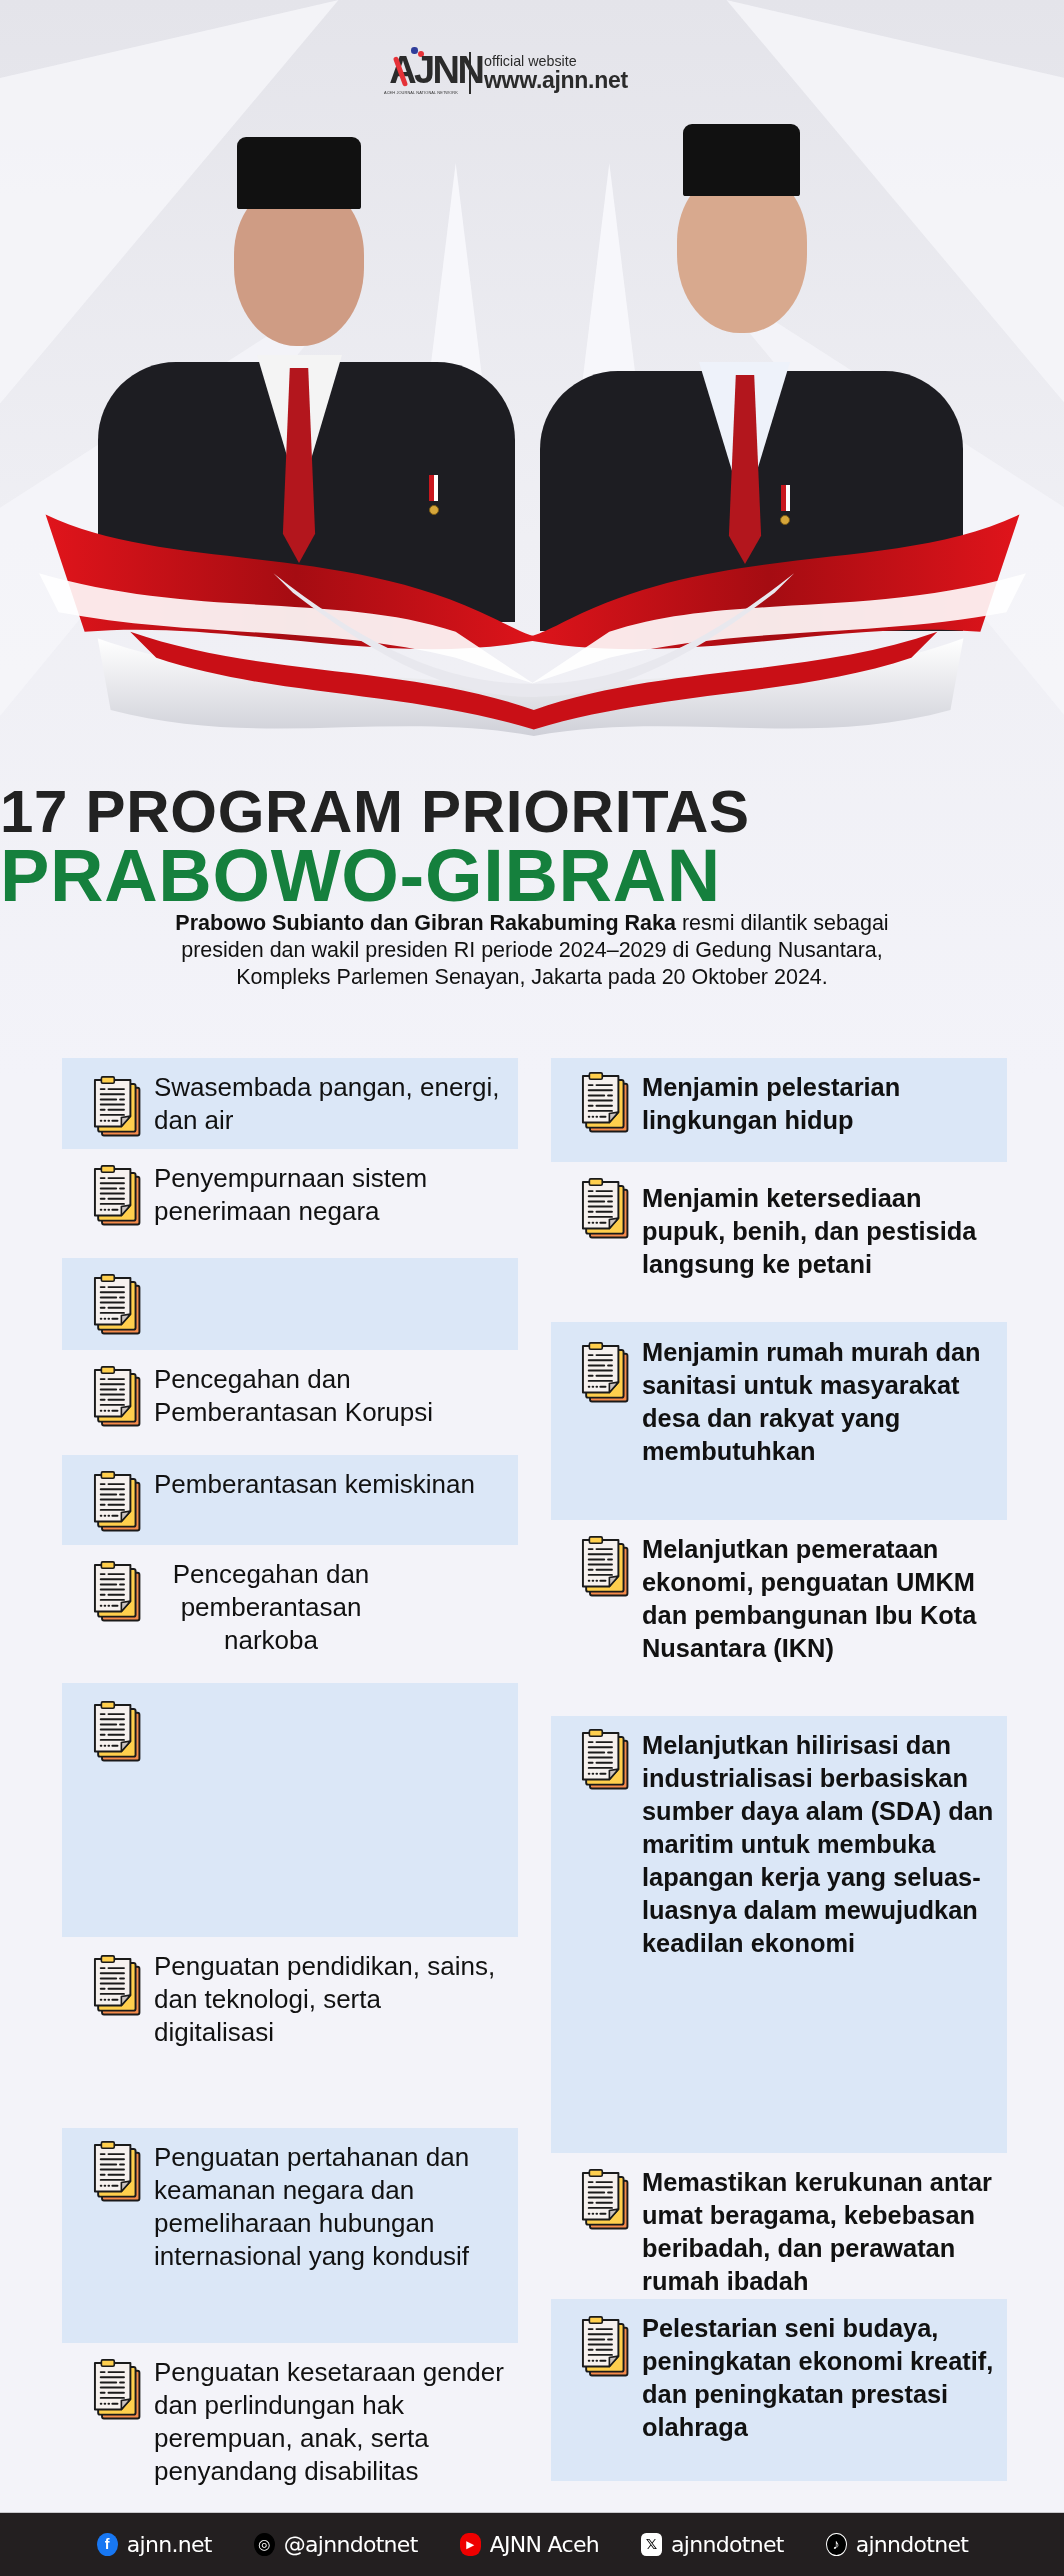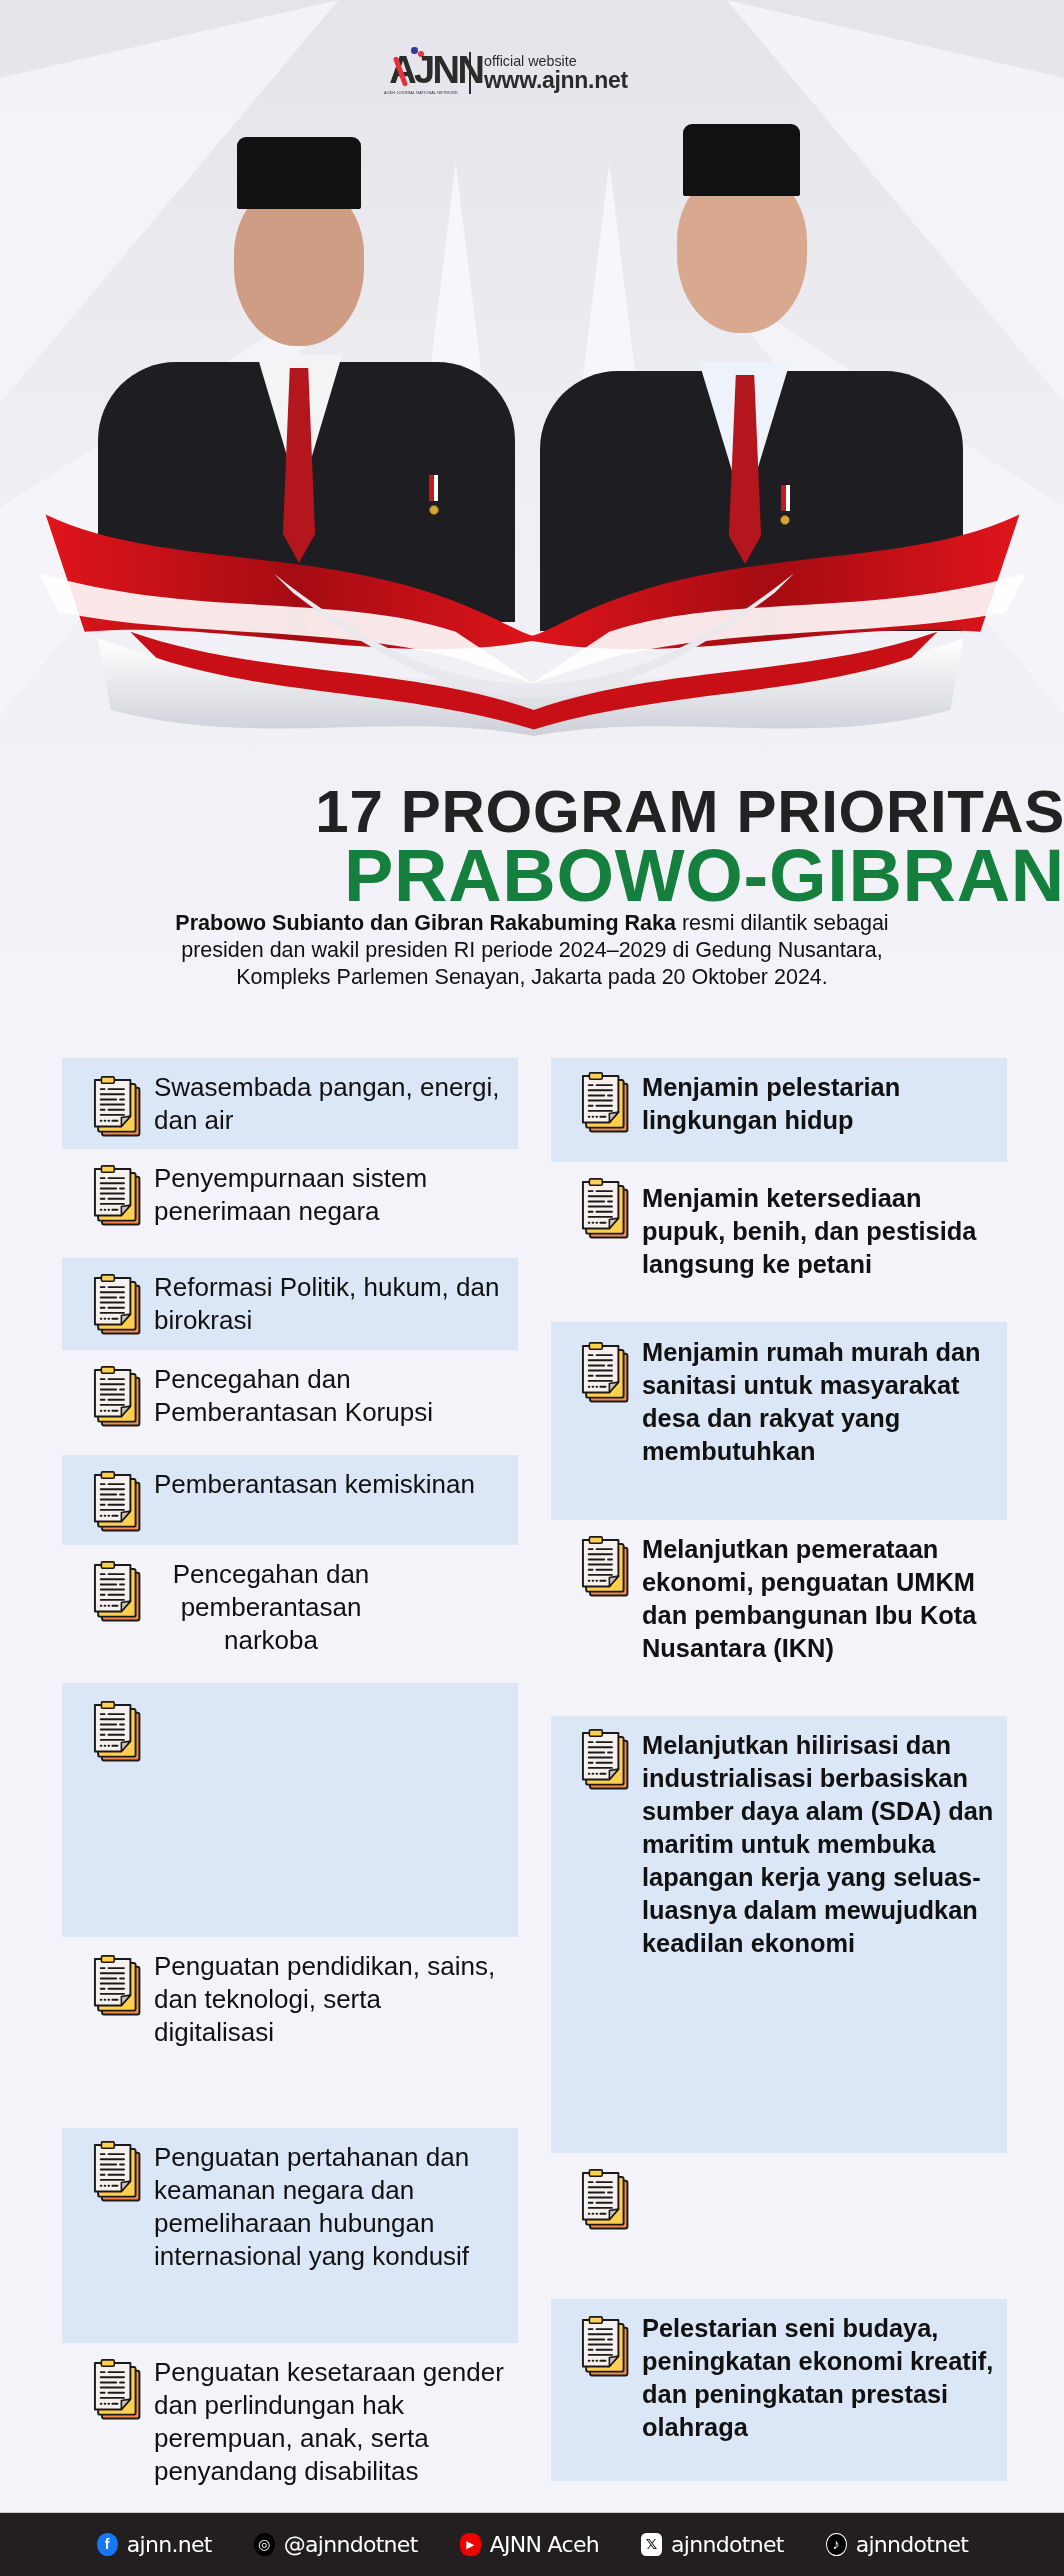--- a/index.html
+++ b/index.html
@@ -39,21 +39,21 @@
   .person .cap { position: absolute; background: #111; border-radius: 9px 9px 2.6px 2.6px; }
   .person .face { position: absolute; border-radius: 44% 44% 48% 48%; }
   .person .suit { position: absolute; background: #1d1d22; border-radius: 78px 78px 0 0; }
   .person .shirt { position: absolute; background: #f4f4f4; clip-path: polygon(0 0, 100% 0, 50% 100%); }
   .person .tie { position: absolute; background: #b3161d; clip-path: polygon(30% 0, 70% 0, 85% 85%, 50% 100%, 15% 85%); }
   .person .pin { position: absolute; width: 9px; height: 26px; background: linear-gradient(90deg, #c8171e 50%, #fff 50%); }
   .person .medal { position: absolute; width: 10.4px; height: 10.4px; border-radius: 50%; background: #d6a63a; border: 1.3px solid #7a5a14; }
   .ribbon { position: absolute; left: 0; top: 0; width: 1065px; height: 625px; }
 
   
-  .title-block { position: absolute; left: 0; top: 781px; width: 1065px; text-align: right; }
+  .title-block { position: absolute; left: 0; top: 781px; width: 1065px; text-align: left; }
   .title-line1 {
     font-family: "Liberation Sans", sans-serif; font-weight: bold;
     font-size: 60px; line-height: 62px; color: #222; letter-spacing: 0.7px;
   }
   .title-line2 {
     font-family: "Liberation Sans", sans-serif; font-weight: bold;
     font-size: 74px; line-height: 65px; color: #15803d; letter-spacing: 0.7px;
   }
   .intro {
     position: absolute; left: 174px; top: 910px; width: 716px;
@@ -190,21 +190,20 @@
   <div class="card" style="height:109px;">
     <svg class="icon" style="top:15.6px;" viewBox="0 0 76 94">
         <use href="#docIcon"></use>
       </svg>
     <div class="text" style="top:13px;">Penyempurnaan sistem penerimaan negara</div>
   </div>
   <div class="card bg" style="height:92px;">
     <svg class="icon" style="top:15.6px;" viewBox="0 0 76 94">
         <use href="#docIcon"></use>
       </svg>
-    <div class="text" style="top:13px;">Reformasi Politik, hukum, dan birokrasi</div>
   </div>
   <div class="card" style="height:105px;">
     <svg class="icon" style="top:15.6px;" viewBox="0 0 76 94">
         <use href="#docIcon"></use>
       </svg>
     <div class="text" style="top:13px;">Pencegahan dan Pemberantasan Korupsi</div>
   </div>
   <div class="card bg" style="height:90px;">
     <svg class="icon" style="top:15.6px;" viewBox="0 0 76 94">
         <use href="#docIcon"></use>
@@ -270,20 +269,21 @@
   <div class="card bg" style="height:437px;">
     <svg class="icon" style="top:13px;" viewBox="0 0 76 94">
         <use href="#docIcon"></use>
       </svg>
     <div class="text" style="top:13px;">Melanjutkan hilirisasi dan industrialisasi berbasiskan sumber daya alam (SDA) dan maritim untuk membuka lapangan kerja yang seluas-luasnya dalam mewujudkan keadilan ekonomi</div>
   </div>
   <div class="card" style="height:146px;">
     <svg class="icon" style="top:15.6px;" viewBox="0 0 76 94">
         <use href="#docIcon"></use>
       </svg>
+    <div class="text" style="top:13px;">Memastikan kerukunan antar umat beragama, kebebasan beribadah, dan perawatan rumah ibadah</div>
   </div>
   <div class="card bg" style="height:182px;">
     <svg class="icon" style="top:17px;" viewBox="0 0 76 94">
         <use href="#docIcon"></use>
       </svg>
     <div class="text" style="top:13px;">Pelestarian seni budaya, peningkatan ekonomi kreatif, dan peningkatan prestasi olahraga</div>
   </div>
 </div>
 
 <svg width="0" height="0" style="position:absolute" aria-hidden="true">

